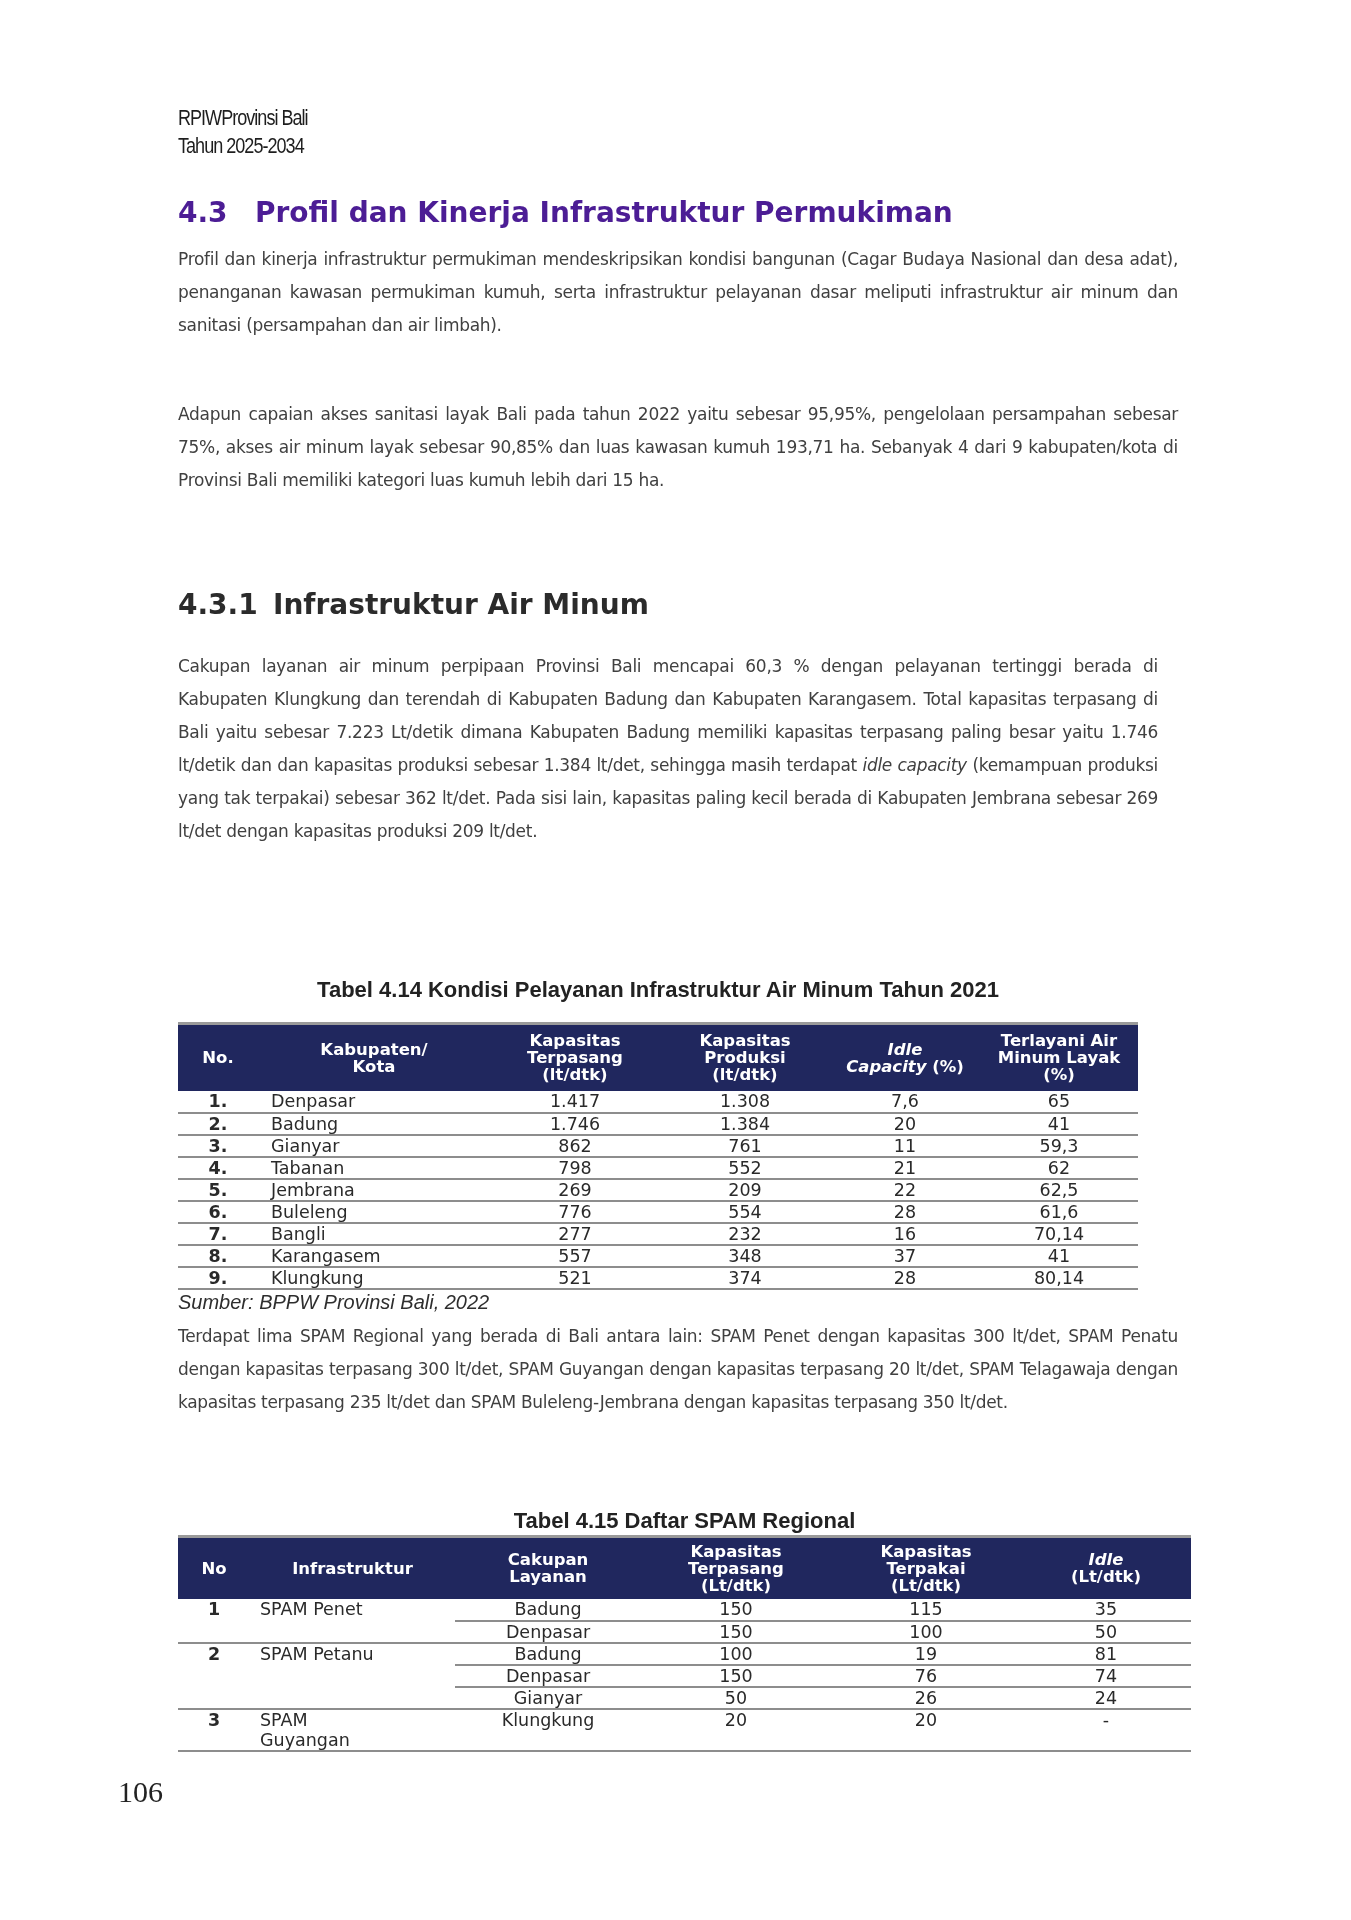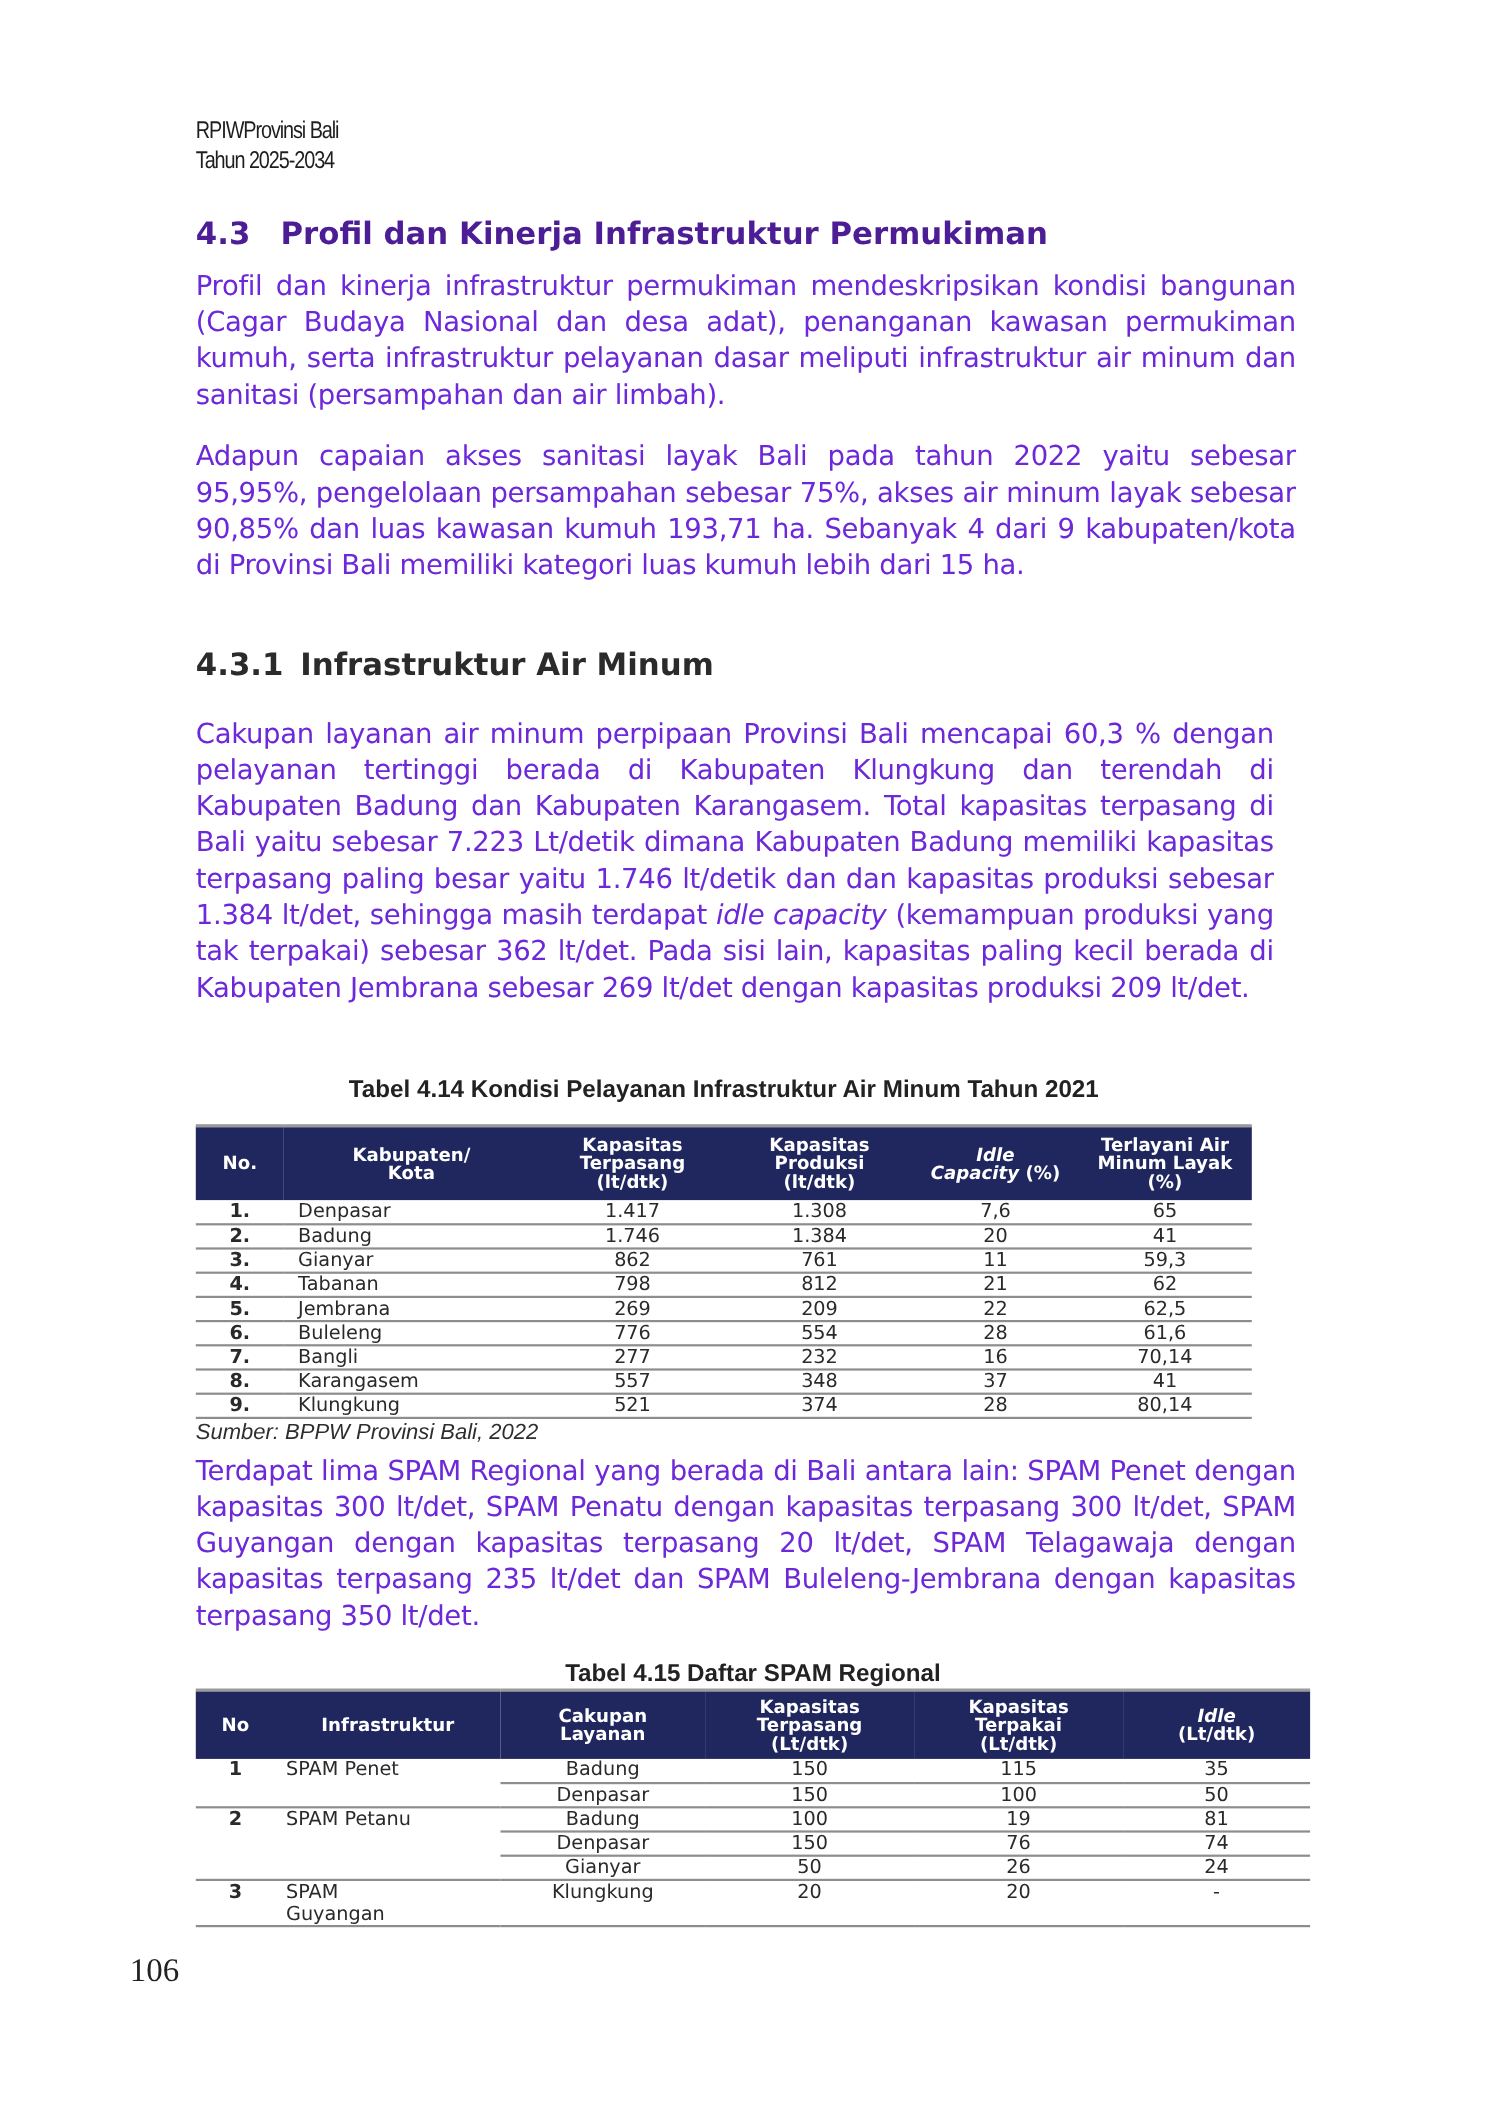--- a/index.html
+++ b/index.html
@@ -7,21 +7,21 @@
   body { position: relative; font-family: "Liberation Sans", "DejaVu Sans", sans-serif; color: #2a2a2a; overflow: hidden; }
 
   .running-head { position: absolute; left: 178px; top: 104px; font-family: "Liberation Sans", sans-serif; font-size: 22px; line-height: 28px; color: #1e1e1e; letter-spacing: -1.2px; transform: scaleX(0.82); transform-origin: left top; }
 
   .h2 { position: absolute; left: 178px; top: 196px; font-family: "DejaVu Sans", sans-serif; font-weight: bold; font-size: 28px; color: #4c1d95; white-space: nowrap; }
   .h2 .num { display: inline-block; width: 77px; }
 
   .h3 { position: absolute; left: 178px; top: 588px; font-family: "DejaVu Sans", sans-serif; font-weight: bold; font-size: 28px; color: #2b2b2b; white-space: nowrap; }
   .h3 .num { display: inline-block; width: 95px; }
 
-  .para { position: absolute; left: 178px; font-family: "DejaVu Sans", sans-serif; font-size: 25px; line-height: 33px; text-align: justify; text-align-last: left; color: #6d28d9; letter-spacing: -0.3px; }
+  .para { position: absolute; left: 178px; font-family: "DejaVu Sans", sans-serif; font-size: 17px; line-height: 33px; text-align: justify; text-align-last: left; color: #404040; letter-spacing: -0.3px; }
   .p1 { top: 243px; width: 1000px; }
   .p2 { top: 398px; width: 1000px; }
   .p3 { top: 650px; width: 980px; }
   .p4 { top: 1320px; width: 1000px; }
   em { font-style: italic; margin-top: 22px; }
 
   .caption { position: absolute; font-family: Liberation Sans, sans-serif; font-weight: bold; font-size: 22px; color: #222; white-space: nowrap; text-align: center; }
   .cap1 { left: 178px; width: 960px; top: 977px; }
   .cap2 { left: 178px; width: 1013px; top: 1508px; }
 
@@ -103,21 +103,21 @@
         <td class="name">Gianyar</td>
         <td>862</td>
         <td>761</td>
         <td>11</td>
         <td>59,3</td>
       </tr>
     <tr>
         <td class="no">4.</td>
         <td class="name">Tabanan</td>
         <td>798</td>
-        <td>812</td>
+        <td>552</td>
         <td>21</td>
         <td>62</td>
       </tr>
     <tr>
         <td class="no">5.</td>
         <td class="name">Jembrana</td>
         <td>269</td>
         <td>209</td>
         <td>22</td>
         <td>62,5</td>

